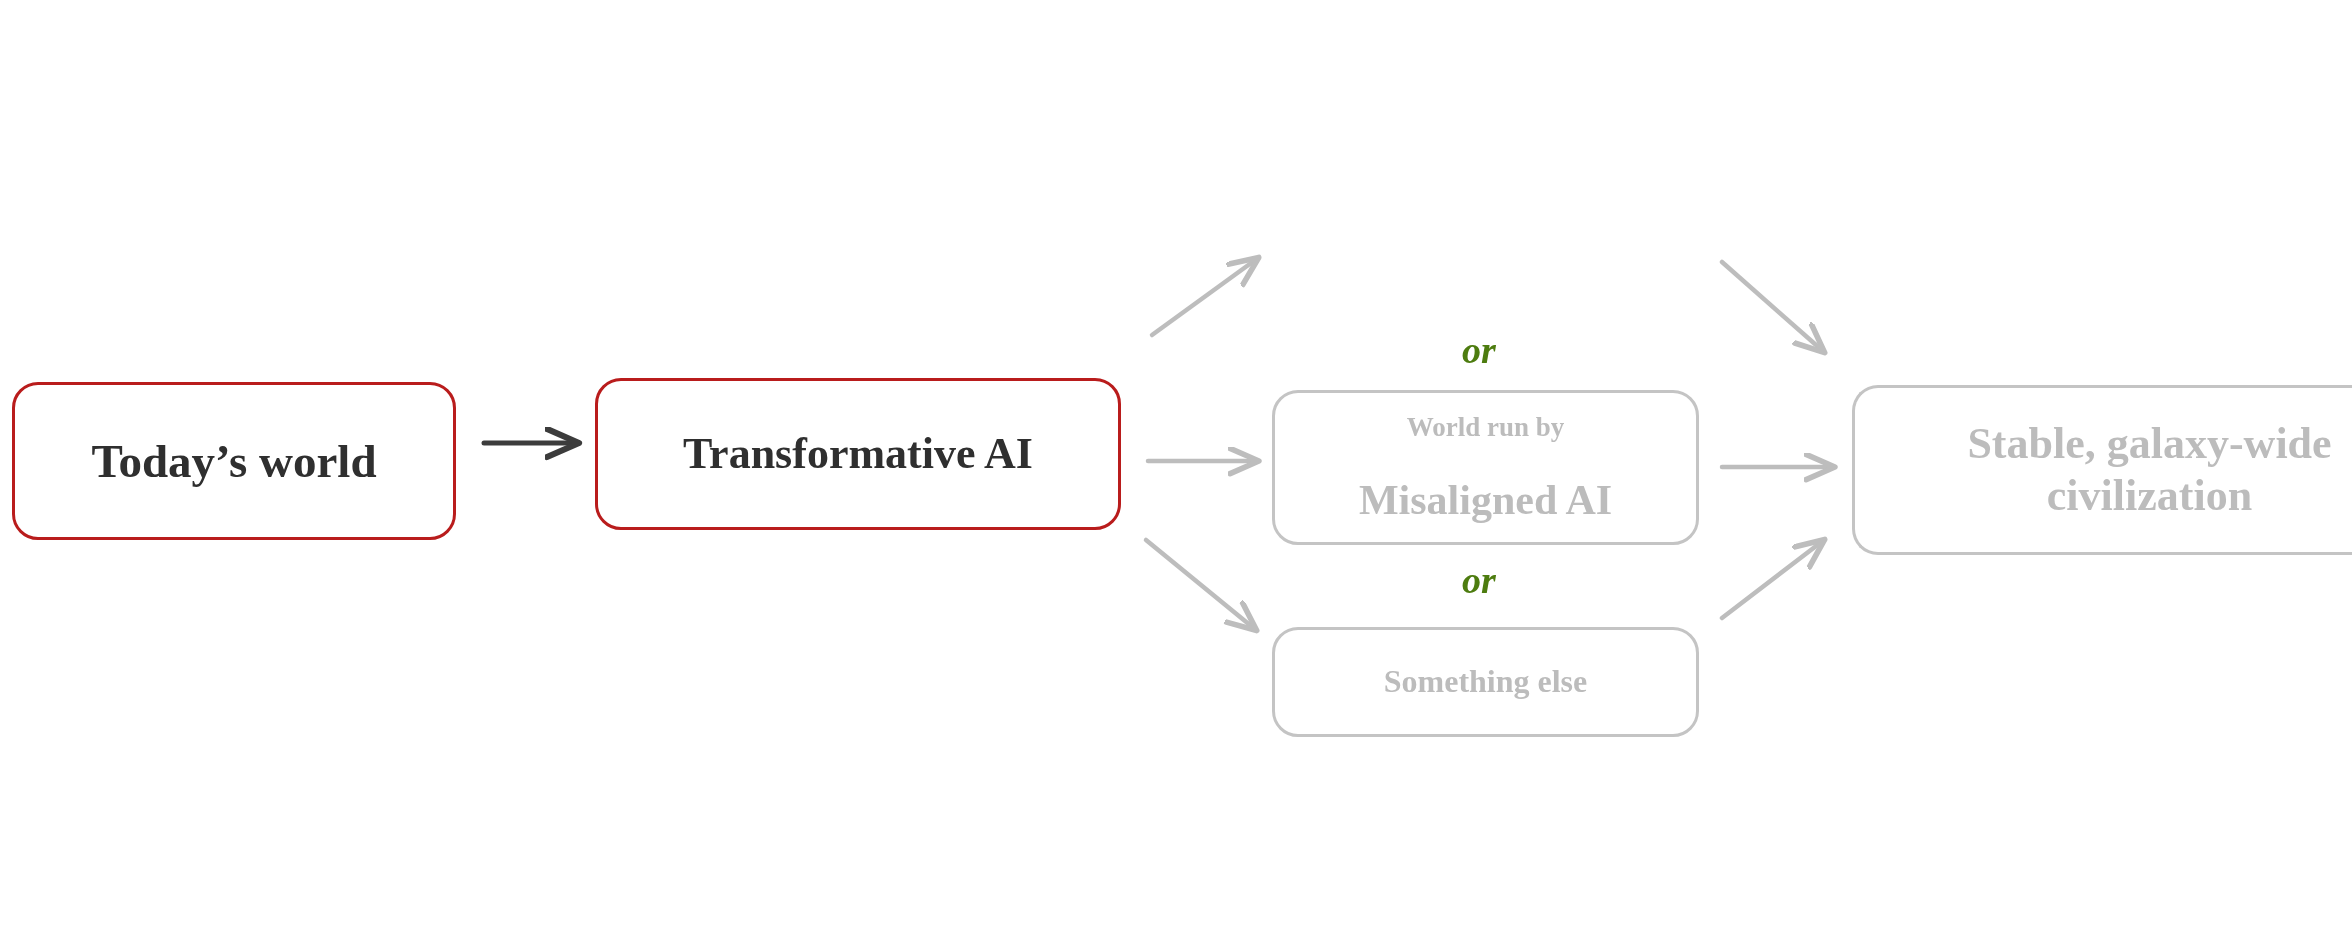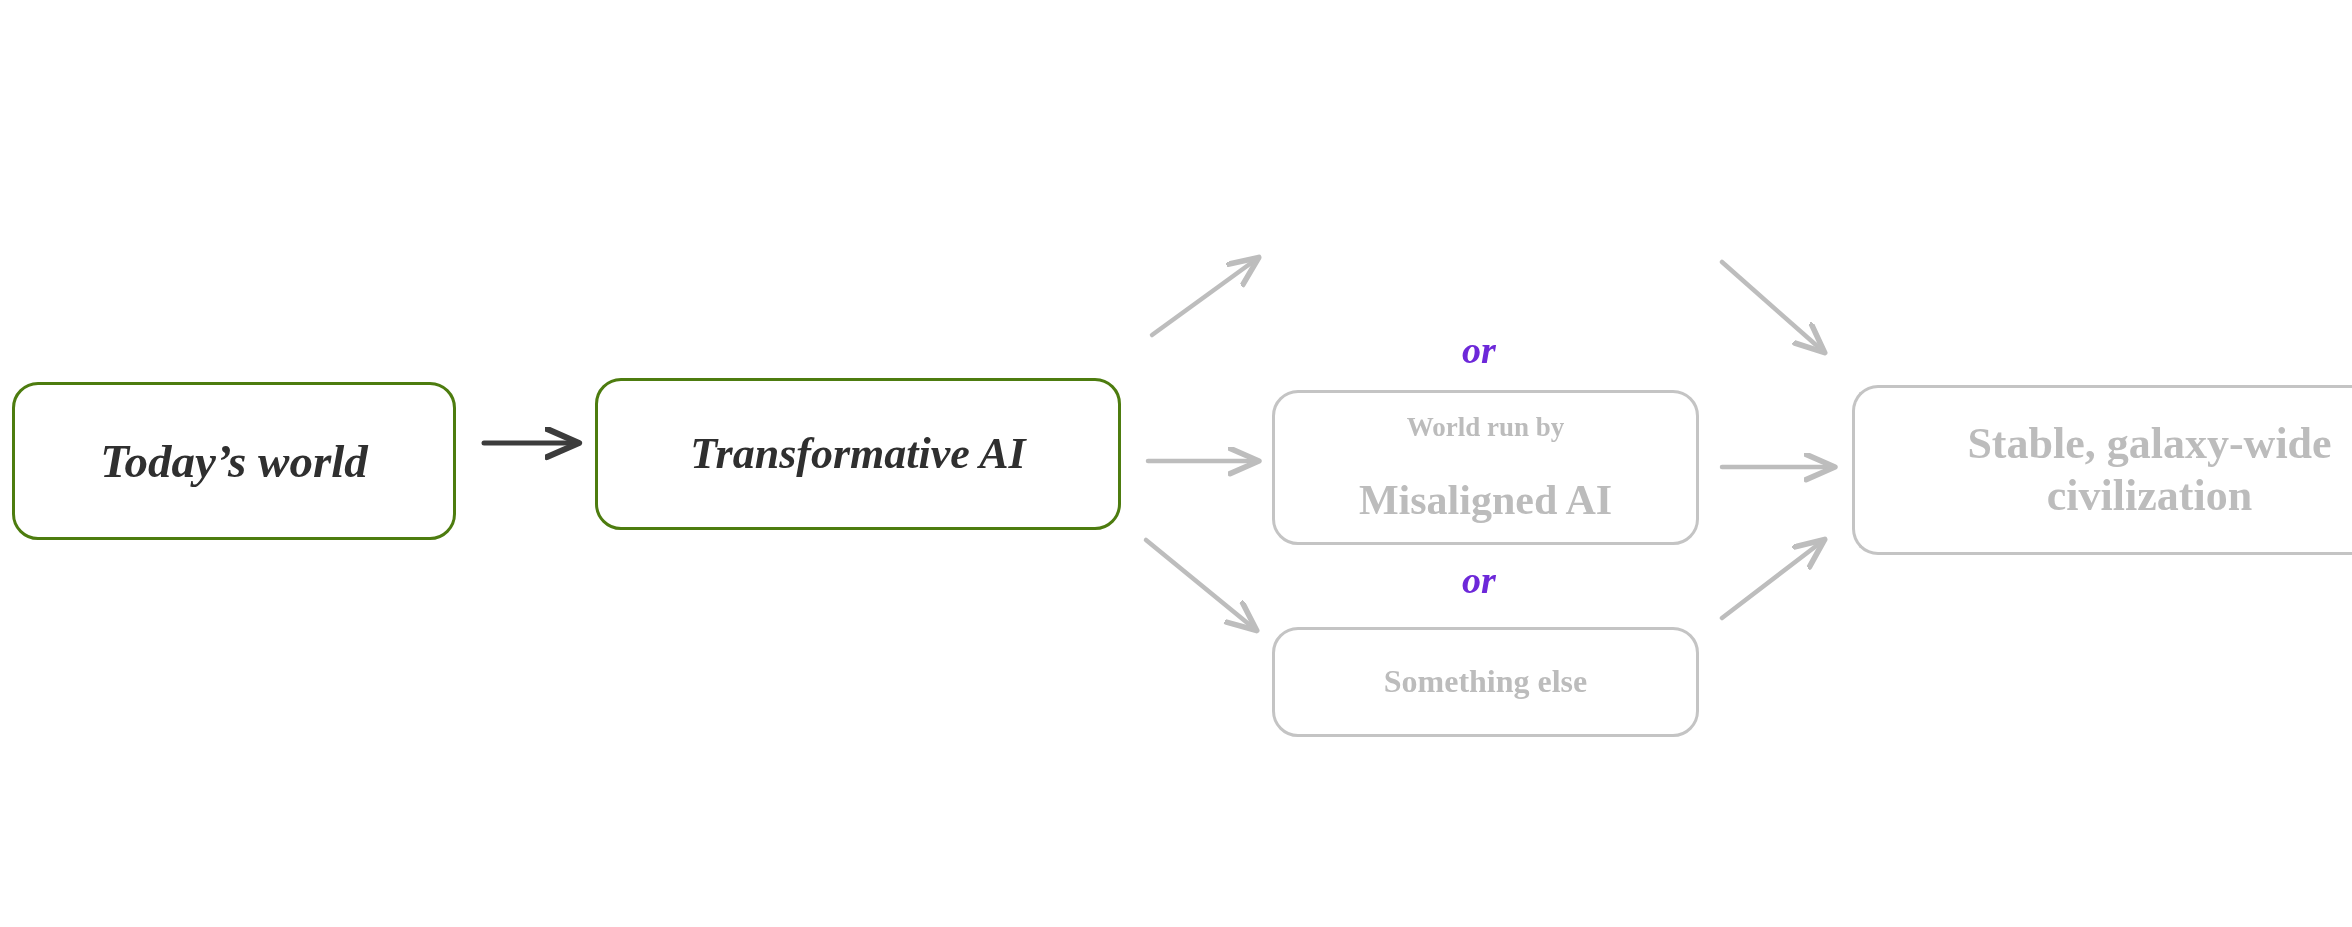--- a/index.html
+++ b/index.html
@@ -33,23 +33,22 @@
     flex-direction: column;
     align-items: center;
     justify-content: center;
     border-radius: 26px;
     background: #ffffff;
     text-align: center;
     line-height: 1.04;
     z-index: 2;
   }
   .node.primary {
-    border: 3px solid #4d7c0f;
+    border: 3px solid #b91c1c;
     color: #2f2f2f;
-    font-style: italic;
   }
   .node.faded {
     border: 3px solid #c4c4c4;
     color: #bcbcbc;
   }
   .node-title {
     font-weight: bold;
     white-space: nowrap;
   }
   .node-eyebrow {
@@ -97,21 +96,21 @@
     white-space: normal;
     width: 460px;
     line-height: 1.18;
   }
 
   .or-label {
     position: absolute;
     font-style: italic;
     font-weight: bold;
     font-size: 38px;
-    color: #6d28d9;
+    color: #4d7c0f;
     z-index: 2;
   }
   #or-1 { left: 1462px; top: 328px; }
   #or-2 { left: 1462px; top: 558px; }
 </style>
 </head>
 <body>
 
 <div id="canvas">
 

